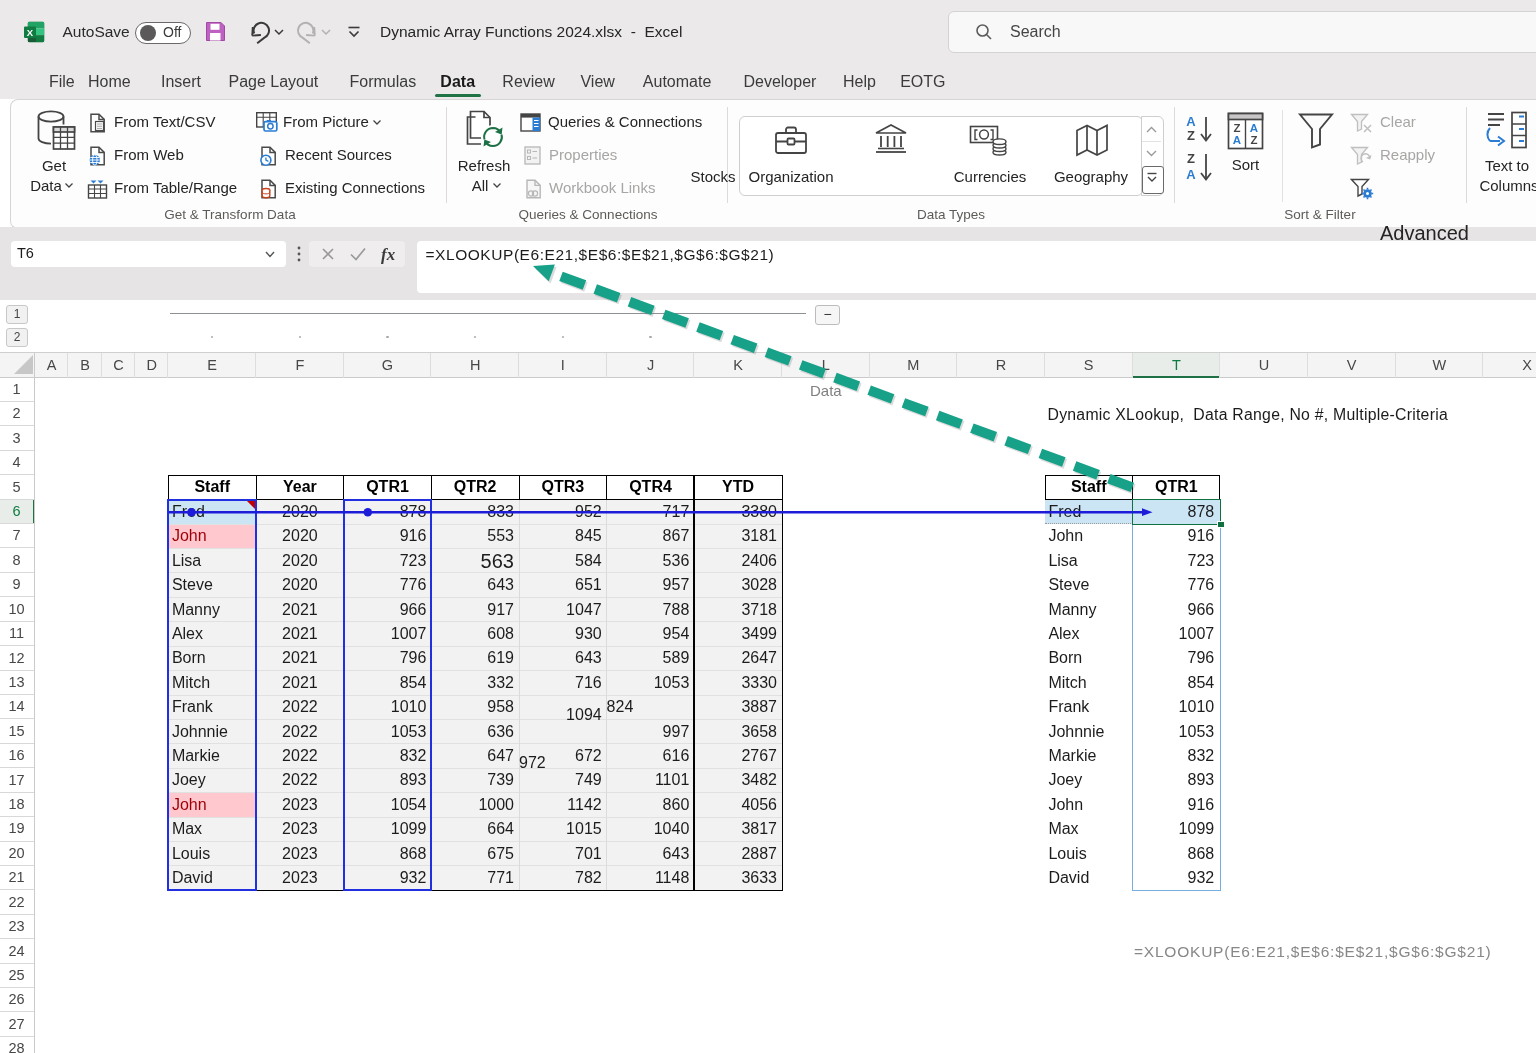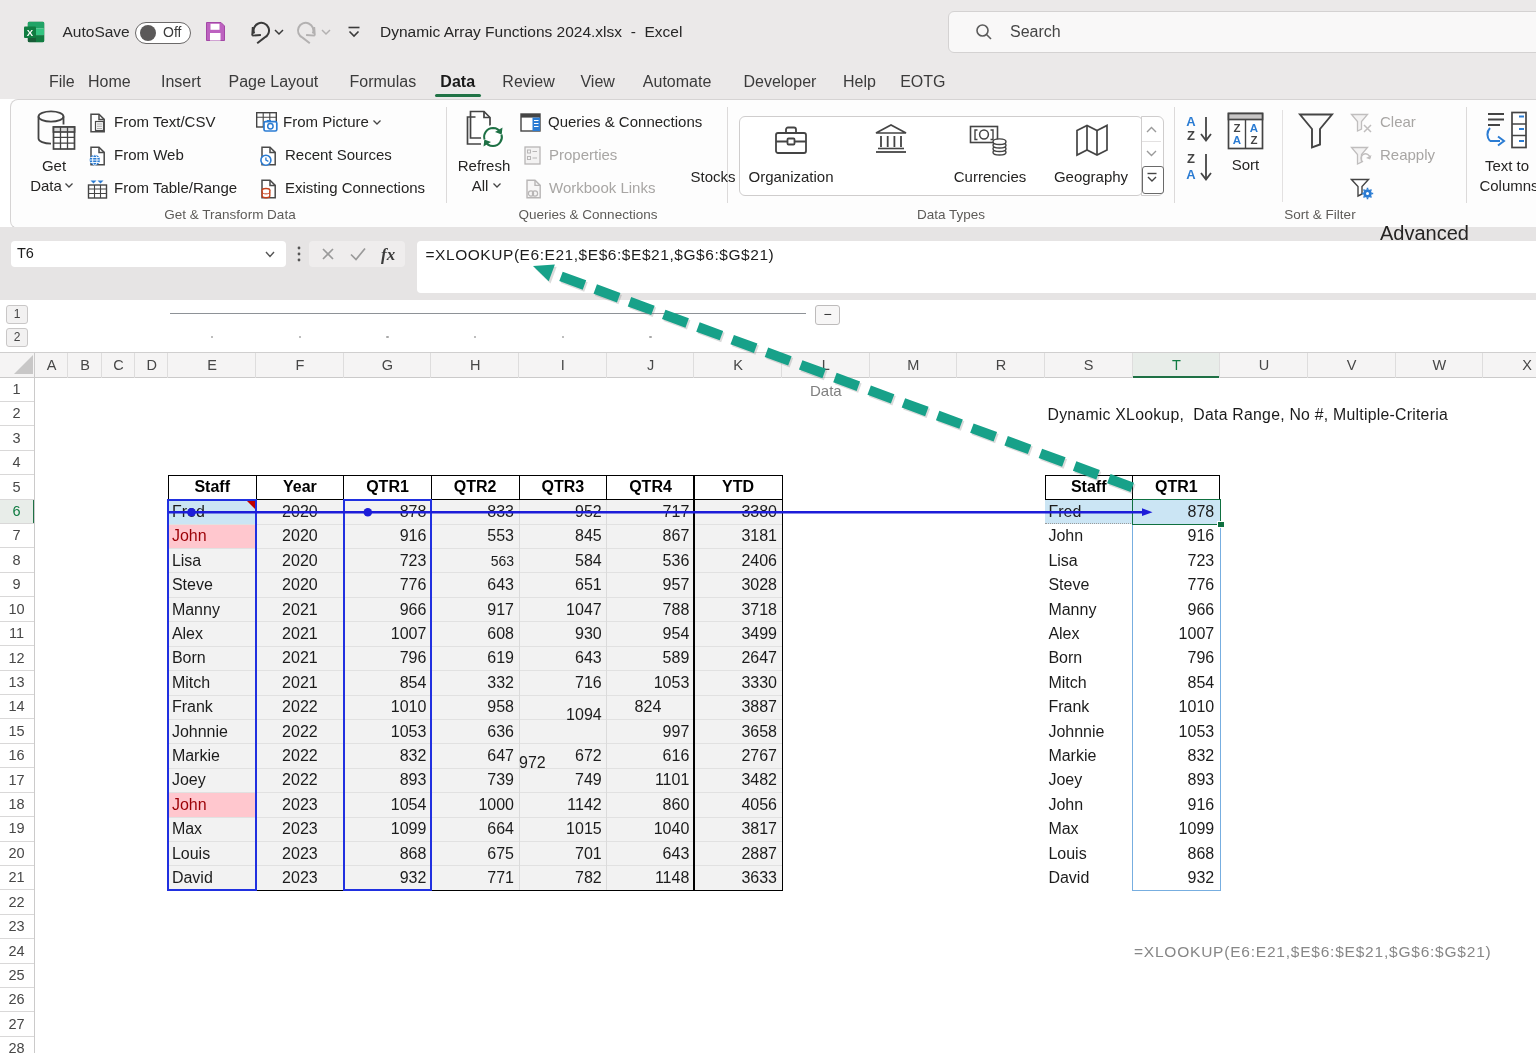--- a/index.html
+++ b/index.html
@@ -466,21 +466,21 @@
     <div style="position:absolute;left:171.9px;top:524.2px;font-size:16.0px;color:#9c0006;font-weight:normal;line-height:24.0px;white-space:nowrap;">John</div>
     <div style="position:absolute;left:99.9px;top:524.2px;font-size:16.0px;color:#1c1c1c;font-weight:normal;line-height:24.0px;white-space:nowrap;width:400.0px;text-align:center;">2020</div>
     <div style="position:absolute;left:343.7px;top:524.2px;font-size:16.0px;color:#1c1c1c;font-weight:normal;line-height:24.0px;white-space:nowrap;width:82.7px;text-align:right;">916</div>
     <div style="position:absolute;left:431.3px;top:524.2px;font-size:16.0px;color:#1c1c1c;font-weight:normal;line-height:24.0px;white-space:nowrap;width:82.7px;text-align:right;">553</div>
     <div style="position:absolute;left:519.0px;top:524.2px;font-size:16.0px;color:#1c1c1c;font-weight:normal;line-height:24.0px;white-space:nowrap;width:82.7px;text-align:right;">845</div>
     <div style="position:absolute;left:606.6px;top:524.2px;font-size:16.0px;color:#1c1c1c;font-weight:normal;line-height:24.0px;white-space:nowrap;width:82.7px;text-align:right;">867</div>
     <div style="position:absolute;left:694.3px;top:524.2px;font-size:16.0px;color:#1c1c1c;font-weight:normal;line-height:24.0px;white-space:nowrap;width:82.7px;text-align:right;">3181</div>
     <div style="position:absolute;left:171.9px;top:548.7px;font-size:16.0px;color:#1c1c1c;font-weight:normal;line-height:24.0px;white-space:nowrap;">Lisa</div>
     <div style="position:absolute;left:99.9px;top:548.7px;font-size:16.0px;color:#1c1c1c;font-weight:normal;line-height:24.0px;white-space:nowrap;width:400.0px;text-align:center;">2020</div>
     <div style="position:absolute;left:343.7px;top:548.7px;font-size:16.0px;color:#1c1c1c;font-weight:normal;line-height:24.0px;white-space:nowrap;width:82.7px;text-align:right;">723</div>
-    <div style="position:absolute;left:431.3px;top:548.7px;font-size:14px;color:#1c1c1c;font-weight:normal;line-height:24.0px;white-space:nowrap;width:82.7px;text-align:right;">563</div>
+    <div style="position:absolute;left:431.3px;top:548.7px;font-size:20px;color:#1c1c1c;font-weight:normal;line-height:24.0px;white-space:nowrap;width:82.7px;text-align:right;">563</div>
     <div style="position:absolute;left:519.0px;top:548.7px;font-size:16.0px;color:#1c1c1c;font-weight:normal;line-height:24.0px;white-space:nowrap;width:82.7px;text-align:right;">584</div>
     <div style="position:absolute;left:606.6px;top:548.7px;font-size:16.0px;color:#1c1c1c;font-weight:normal;line-height:24.0px;white-space:nowrap;width:82.7px;text-align:right;">536</div>
     <div style="position:absolute;left:694.3px;top:548.7px;font-size:16.0px;color:#1c1c1c;font-weight:normal;line-height:24.0px;white-space:nowrap;width:82.7px;text-align:right;">2406</div>
     <div style="position:absolute;left:171.9px;top:573.1px;font-size:16.0px;color:#1c1c1c;font-weight:normal;line-height:24.0px;white-space:nowrap;">Steve</div>
     <div style="position:absolute;left:99.9px;top:573.1px;font-size:16.0px;color:#1c1c1c;font-weight:normal;line-height:24.0px;white-space:nowrap;width:400.0px;text-align:center;">2020</div>
     <div style="position:absolute;left:343.7px;top:573.1px;font-size:16.0px;color:#1c1c1c;font-weight:normal;line-height:24.0px;white-space:nowrap;width:82.7px;text-align:right;">776</div>
     <div style="position:absolute;left:431.3px;top:573.1px;font-size:16.0px;color:#1c1c1c;font-weight:normal;line-height:24.0px;white-space:nowrap;width:82.7px;text-align:right;">643</div>
     <div style="position:absolute;left:519.0px;top:573.1px;font-size:16.0px;color:#1c1c1c;font-weight:normal;line-height:24.0px;white-space:nowrap;width:82.7px;text-align:right;">651</div>
     <div style="position:absolute;left:606.6px;top:573.1px;font-size:16.0px;color:#1c1c1c;font-weight:normal;line-height:24.0px;white-space:nowrap;width:82.7px;text-align:right;">957</div>
     <div style="position:absolute;left:694.3px;top:573.1px;font-size:16.0px;color:#1c1c1c;font-weight:normal;line-height:24.0px;white-space:nowrap;width:82.7px;text-align:right;">3028</div>
@@ -510,21 +510,21 @@
     <div style="position:absolute;left:343.7px;top:670.8px;font-size:16.0px;color:#1c1c1c;font-weight:normal;line-height:24.0px;white-space:nowrap;width:82.7px;text-align:right;">854</div>
     <div style="position:absolute;left:431.3px;top:670.8px;font-size:16.0px;color:#1c1c1c;font-weight:normal;line-height:24.0px;white-space:nowrap;width:82.7px;text-align:right;">332</div>
     <div style="position:absolute;left:519.0px;top:670.8px;font-size:16.0px;color:#1c1c1c;font-weight:normal;line-height:24.0px;white-space:nowrap;width:82.7px;text-align:right;">716</div>
     <div style="position:absolute;left:606.6px;top:670.8px;font-size:16.0px;color:#1c1c1c;font-weight:normal;line-height:24.0px;white-space:nowrap;width:82.7px;text-align:right;">1053</div>
     <div style="position:absolute;left:694.3px;top:670.8px;font-size:16.0px;color:#1c1c1c;font-weight:normal;line-height:24.0px;white-space:nowrap;width:82.7px;text-align:right;">3330</div>
     <div style="position:absolute;left:171.9px;top:695.2px;font-size:16.0px;color:#1c1c1c;font-weight:normal;line-height:24.0px;white-space:nowrap;">Frank</div>
     <div style="position:absolute;left:99.9px;top:695.2px;font-size:16.0px;color:#1c1c1c;font-weight:normal;line-height:24.0px;white-space:nowrap;width:400.0px;text-align:center;">2022</div>
     <div style="position:absolute;left:343.7px;top:695.2px;font-size:16.0px;color:#1c1c1c;font-weight:normal;line-height:24.0px;white-space:nowrap;width:82.7px;text-align:right;">1010</div>
     <div style="position:absolute;left:431.3px;top:695.2px;font-size:16.0px;color:#1c1c1c;font-weight:normal;line-height:24.0px;white-space:nowrap;width:82.7px;text-align:right;">958</div>
     <div style="position:absolute;left:519.0px;top:703px;font-size:16.0px;color:#1c1c1c;font-weight:normal;line-height:24.0px;white-space:nowrap;width:82.7px;text-align:right;">1094</div>
-    <div style="position:absolute;left:606.6px;top:695.2px;font-size:16.0px;color:#1c1c1c;font-weight:normal;line-height:24.0px;white-space:nowrap;width:82.7px;text-align:center;">824</div>
+    <div style="position:absolute;left:606.6px;top:695.2px;font-size:16.0px;color:#1c1c1c;font-weight:normal;line-height:24.0px;white-space:nowrap;width:82.7px;text-align:left;">824</div>
     <div style="position:absolute;left:694.3px;top:695.2px;font-size:16.0px;color:#1c1c1c;font-weight:normal;line-height:24.0px;white-space:nowrap;width:82.7px;text-align:right;">3887</div>
     <div style="position:absolute;left:171.9px;top:719.6px;font-size:16.0px;color:#1c1c1c;font-weight:normal;line-height:24.0px;white-space:nowrap;">Johnnie</div>
     <div style="position:absolute;left:99.9px;top:719.6px;font-size:16.0px;color:#1c1c1c;font-weight:normal;line-height:24.0px;white-space:nowrap;width:400.0px;text-align:center;">2022</div>
     <div style="position:absolute;left:343.7px;top:719.6px;font-size:16.0px;color:#1c1c1c;font-weight:normal;line-height:24.0px;white-space:nowrap;width:82.7px;text-align:right;">1053</div>
     <div style="position:absolute;left:431.3px;top:719.6px;font-size:16.0px;color:#1c1c1c;font-weight:normal;line-height:24.0px;white-space:nowrap;width:82.7px;text-align:right;">636</div>
     <div style="position:absolute;left:519.0px;top:751px;font-size:16.0px;color:#1c1c1c;font-weight:normal;line-height:24.0px;white-space:nowrap;width:82.7px;text-align:left;">972</div>
     <div style="position:absolute;left:606.6px;top:719.6px;font-size:16.0px;color:#1c1c1c;font-weight:normal;line-height:24.0px;white-space:nowrap;width:82.7px;text-align:right;">997</div>
     <div style="position:absolute;left:694.3px;top:719.6px;font-size:16.0px;color:#1c1c1c;font-weight:normal;line-height:24.0px;white-space:nowrap;width:82.7px;text-align:right;">3658</div>
     <div style="position:absolute;left:171.9px;top:744.0px;font-size:16.0px;color:#1c1c1c;font-weight:normal;line-height:24.0px;white-space:nowrap;">Markie</div>
     <div style="position:absolute;left:99.9px;top:744.0px;font-size:16.0px;color:#1c1c1c;font-weight:normal;line-height:24.0px;white-space:nowrap;width:400.0px;text-align:center;">2022</div>

